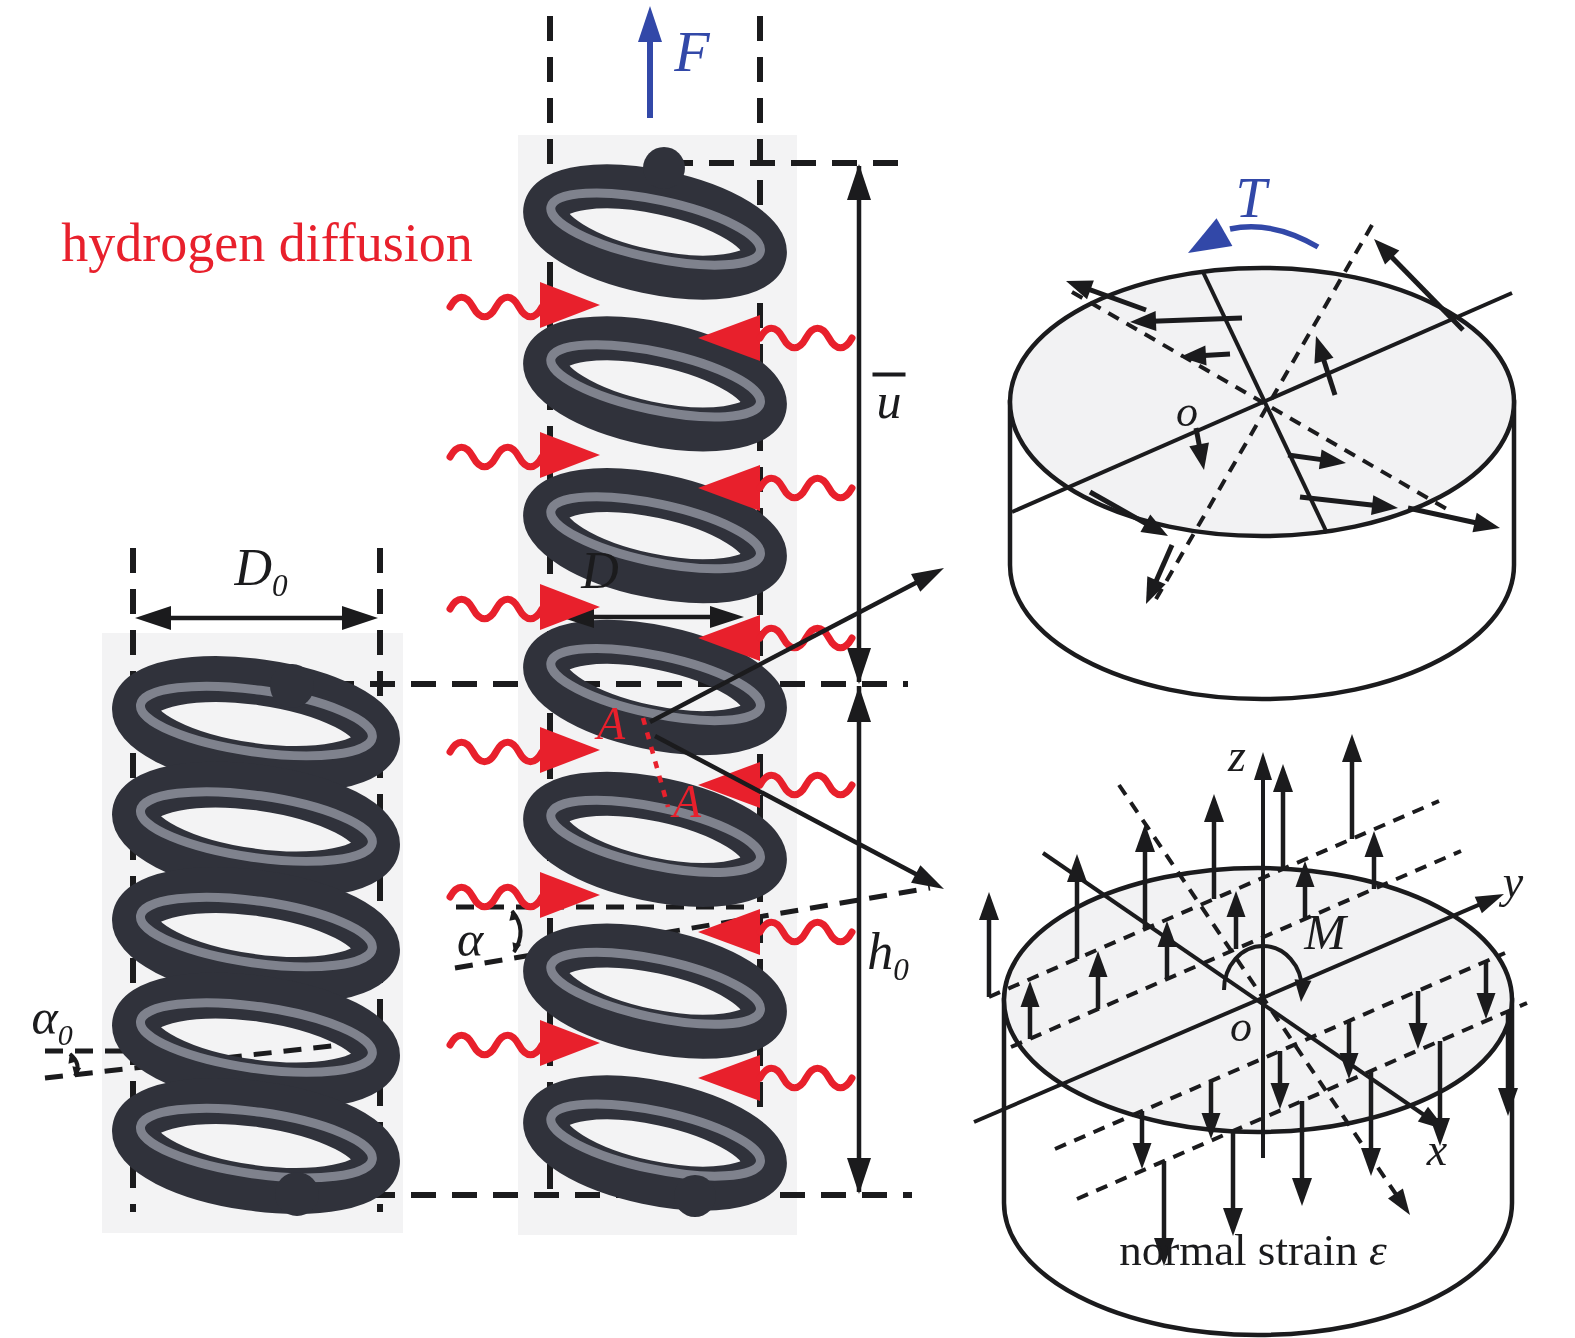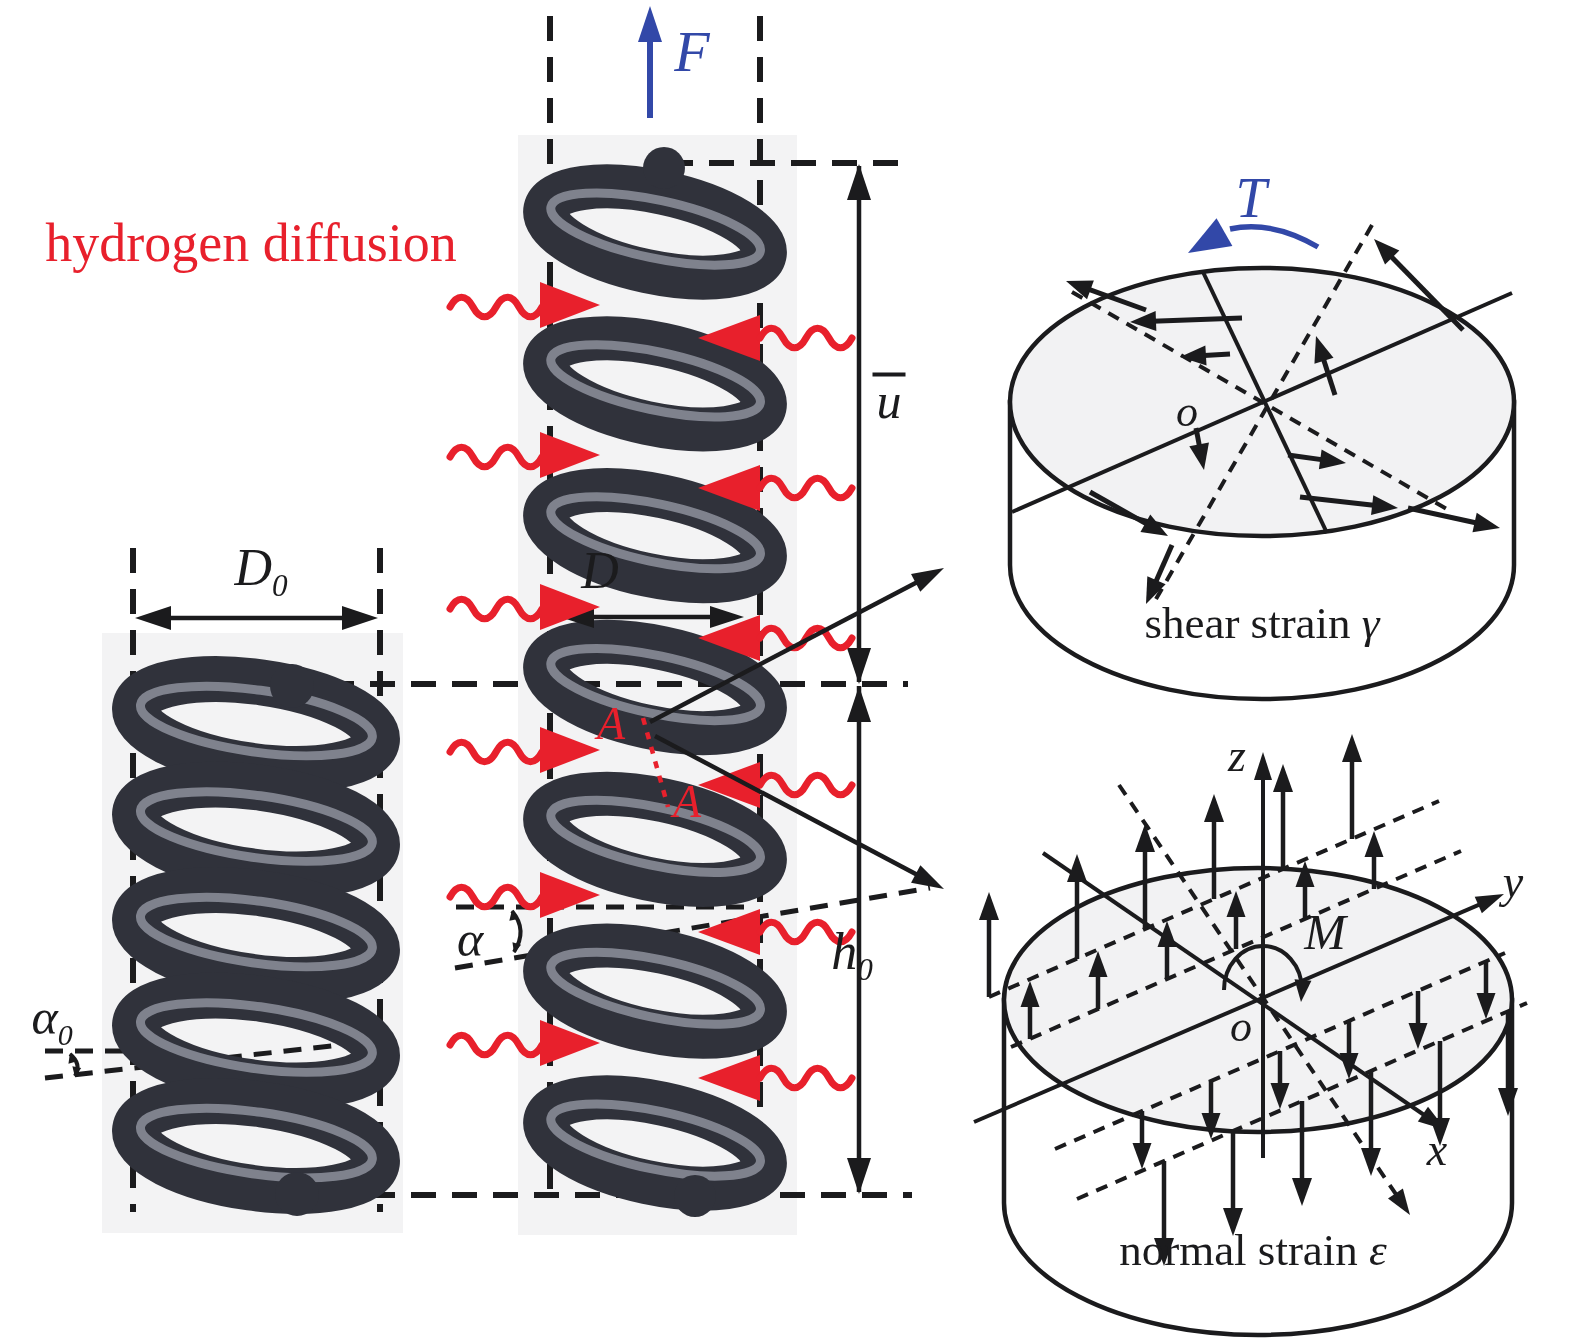--- a/index.html
+++ b/index.html
@@ -224,44 +224,43 @@
         <polygon points="1302,1206 1292,1178 1312,1178" fill="#1b1b1d"></polygon>
         <line x1="1371" y1="1071" x2="1371" y2="1159.2" stroke="#1b1b1d" stroke-width="4.5" fill="none"></line>
         <polygon points="1371,1176 1361,1148 1381,1148" fill="#1b1b1d"></polygon>
         <line x1="1440" y1="1041" x2="1440" y2="1129.2" stroke="#1b1b1d" stroke-width="4.5" fill="none"></line>
         <polygon points="1440,1146 1430,1118 1450,1118" fill="#1b1b1d"></polygon>
         <line x1="1508" y1="1011" x2="1508" y2="1099.2" stroke="#1b1b1d" stroke-width="4.5" fill="none"></line>
         <polygon points="1508,1116 1498,1088 1518,1088" fill="#1b1b1d"></polygon>
       </g>
   </svg>
 
-  <div class="lbl red" style="left:251px;top:243px;font-size:54px;">hydrogen diffusion</div>
+  <div class="lbl red" style="left:267px;top:243px;font-size:54px;">hydrogen diffusion</div>
 
   <div class="lbl blue it" style="left:692px;top:52px;font-size:58px;">F</div>
 
   <div class="lbl" style="left:261px;top:572px;font-size:52px;"><span class="it">D</span><span class="sub">0</span></div>
 
   <div class="lbl it" style="left:600px;top:571px;font-size:52px;">D</div>
 
   <div class="lbl red it" style="left:611px;top:724px;font-size:46px;">A</div>
   <div class="lbl red it" style="left:687px;top:802px;font-size:46px;">A</div>
 
   <div class="lbl it" style="left:470px;top:939px;font-size:50px;">α</div>
 
   <div class="lbl" style="left:52px;top:1021px;font-size:50px;text-align:right;"><span class="it">α</span><span class="sub">0</span></div>
 
   <div class="lbl" style="left:889px;top:399px;font-size:50px;"><span class="obar"><span class="it">u</span></span></div>
 
-  <div class="lbl" style="left:852px;top:956px;font-size:52px;text-align:right;"><span class="it">h</span><span class="sub">0</span></div>
+  <div class="lbl" style="left:888px;top:956px;font-size:52px;text-align:right;"><span class="it">h</span><span class="sub">0</span></div>
 
   <div class="lbl blue it" style="left:1251px;top:198px;font-size:56px;">T</div>
 
   <div class="lbl it" style="left:1187px;top:412px;font-size:44px;">o</div>
 
-  <div class="lbl" style="left:1262px;top:623px;font-size:45px;"><span>shear strain</span>&nbsp;<span class="cap-sym">γ</span></div>
 
   <div class="lbl it" style="left:1237px;top:756px;font-size:46px;">z</div>
   <div class="lbl it" style="left:1513px;top:882px;font-size:46px;">y</div>
   <div class="lbl it" style="left:1437px;top:1150px;font-size:46px;">x</div>
 
   <div class="lbl it" style="left:1325px;top:932px;font-size:50px;">M</div>
 
   <div class="lbl it" style="left:1241px;top:1027px;font-size:44px;">o</div>
 
   <div class="lbl" style="left:1253px;top:1250px;font-size:45px;"><span>normal strain</span>&nbsp;<span class="cap-sym">ε</span></div>

